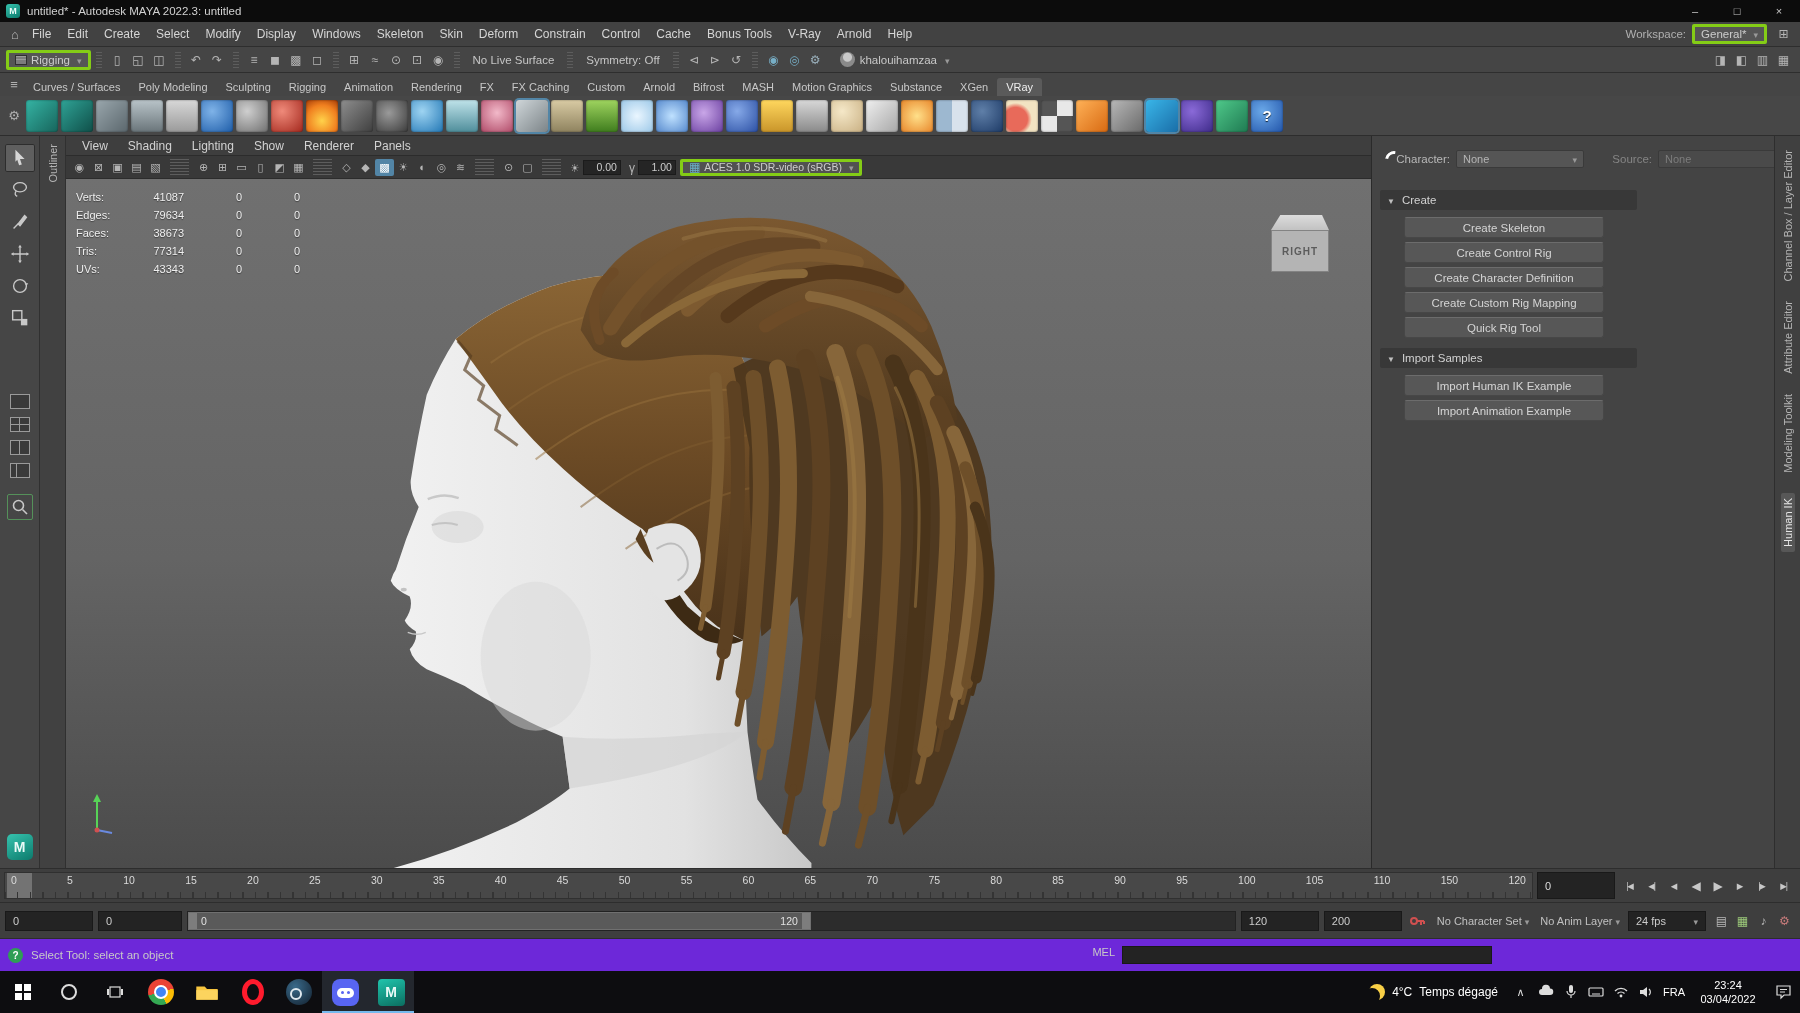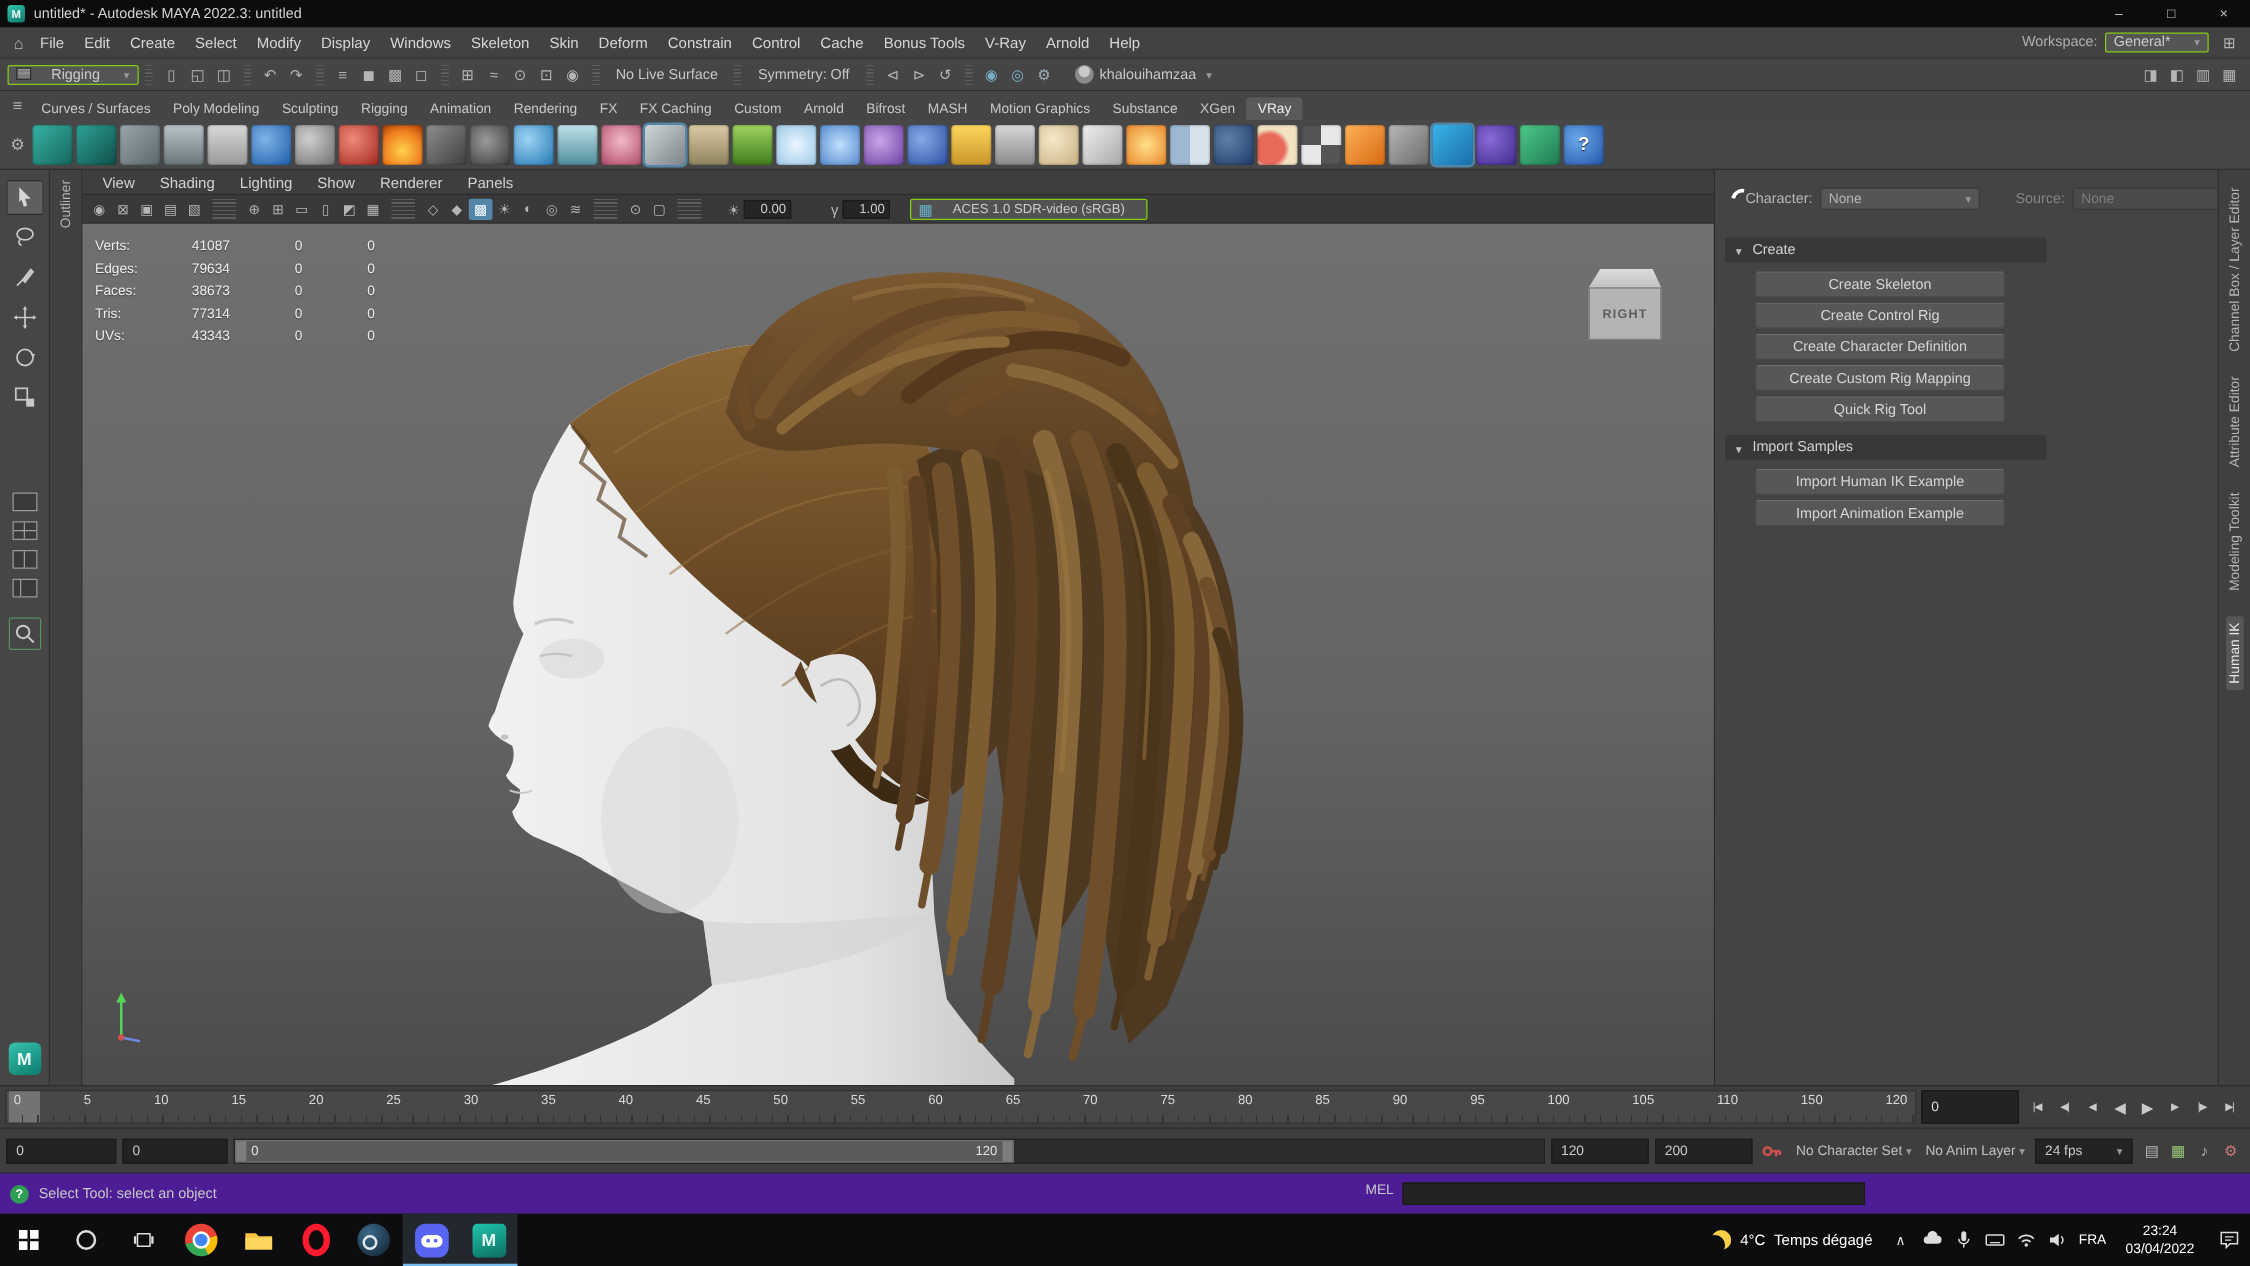--- a/index.html
+++ b/index.html
@@ -15,21 +15,21 @@
 .win-btns{margin-left:auto;display:flex;height:100%}
 .win-btn{width:42px;height:100%;display:flex;align-items:center;justify-content:center;color:#c8c8c8;font-size:11px}
 
 .menu-bar{height:25px;background:#424242;border-bottom:1px solid #2e2e2e;display:flex;align-items:center;padding:0 6px;flex:0 0 auto}
 .i-home{width:18px;text-align:center;color:#b8b8b8}
 .i-home::after{content:"⌂";font-size:13px}
 .menu-items{display:flex;align-items:center}
 .menu-item{padding:3px 8px;color:#d6d6d6;font-size:12px}
 .mb-right{margin-left:auto;display:flex;align-items:center;gap:6px}
 .mb-label{color:#b0b0b0;font-size:11.5px}
-.dd{display:inline-flex;align-items:flex-start;background:#555;border:1px solid #84cc16;border-radius:2px;padding:1px 6px;color:#ccc;font-size:11.5px;gap:16px}
+.dd{display:inline-flex;align-items:center;background:#555;border:3px solid #84cc16;border-radius:2px;padding:1px 6px;color:#ccc;font-size:11.5px;gap:4px}
 
 .status-line{height:26px;background:#454545;border-bottom:1px solid #2e2e2e;display:flex;align-items:center;padding:0 6px;flex:0 0 auto}
 .iconlist{display:inline-flex;align-items:center}
 .icon-btn{display:inline-flex;align-items:center;justify-content:center;width:21px;height:19px;color:#b5b5b5;font-size:12px}
 .icon-btn.divider{width:6px;min-width:6px;height:16px;background:repeating-linear-gradient(180deg,#5d5d5d 0 1px,transparent 1px 3px);margin:0 5px}
 .icon-btn.highlight{background:var(--accent-blue,#5285a6);color:#fff;border-radius:2px}
 .sl-label{color:#c6c6c6;font-size:11.5px;padding:0 8px;white-space:nowrap}
 .divider{width:6px;height:16px;background:repeating-linear-gradient(180deg,#5d5d5d 0 1px,transparent 1px 3px);margin:0 5px}
 .i-mini-grid{width:12px;height:10px;background:linear-gradient(#9a9a9a,#9a9a9a) 50% 0/100% 1px no-repeat,linear-gradient(#9a9a9a,#9a9a9a) 0 50%/100% 1px no-repeat,linear-gradient(#7c7c7c,#7c7c7c);border:1px solid #2f2f2f}
 .user-chip{display:inline-flex;align-items:center;gap:5px;margin-left:14px;color:#c8c8c8;font-size:11.5px}
@@ -61,21 +61,21 @@
 .watermark{margin-top:auto;margin-bottom:8px;width:26px;height:26px;border-radius:5px;background:linear-gradient(150deg,#36c3ae,#0c7a6c);display:flex;align-items:center;justify-content:center}
 .watermark::after{content:"M";color:#eafaf7;font-weight:bold;font-size:14px}
 .left-strip{width:26px;background:#414141;border-right:1px solid #303030;display:flex;flex-direction:column;align-items:center;padding-top:8px;flex:0 0 auto}
 .vlabel{writing-mode:vertical-rl;transform:rotate(180deg);font-size:11px;color:#b5b5b5;white-space:nowrap}
 
 .vp-col{flex:1;display:flex;flex-direction:column;min-width:0;border-right:1px solid #2a2a2a}
 .vp-menus{height:20px;background:#3e3e3e;border-bottom:1px solid #2c2c2c;display:flex;align-items:center;padding-left:6px;flex:0 0 auto}
 .vp-menu{padding:2px 10px;font-size:12px;color:#d2d2d2}
 .vp-toolbar{height:23px;background:#393939;border-bottom:1px solid #2c2c2c;display:flex;align-items:center;padding:0 4px;flex:0 0 auto}
 .vp-toolbar .icon-btn{width:19px;height:17px;font-size:11px}
-.num-chip{display:flex;align-items:flex-end;gap:3px;margin:0 16px}
+.num-chip{display:flex;align-items:flex-end;gap:3px;margin:0 4px}
 .i-exposure::after{content:"☀";color:#b5b5b5;font-size:11px}
 .i-gamma::after{content:"γ";color:#b5b5b5;font-size:12px}
 .i-cm::after{content:"▦";color:#6ab0c8;font-size:12px}
 .nf{width:38px;height:15px;background:#252525;border:1px solid #1b1b1b;color:#ccc;font-size:10.5px;display:flex;align-items:center;justify-content:flex-end;padding:0 3px}
 .aces{height:17px;background:#515151;font-size:10.5px;max-width:190px;white-space:nowrap;overflow:hidden}
 .canvas{flex:1;position:relative;background:linear-gradient(180deg,var(--viewport-top,#707070) 0%,#646464 55%,var(--viewport-bottom,#4b4b4b) 100%);overflow:hidden}
 .canvas svg.model{position:absolute;inset:0;width:100%;height:100%}
 .hud{position:absolute;top:6px;left:10px;font-size:11px;color:#efefef;text-shadow:0 1px 1px rgba(0,0,0,.45)}
 .hud-row{display:flex;height:18px;align-items:flex-end}
 .hud .hl{width:50px}
@@ -119,21 +119,21 @@
 .w1{width:88px}.w2{width:84px}.w3{width:78px}
 .fps{width:78px;justify-content:space-between}
 .trough{flex:1;height:20px;background:#2c2c2c;border:1px solid #222;position:relative}
 .rbar{position:absolute;left:0;top:0;bottom:0;width:59.5%;background:#5a5a5a;border:1px solid #707070;display:flex;align-items:center}
 .rhandle{width:8px;align-self:stretch;background:#7d7d7d}
 .rl{font-size:10.5px;color:#e2e2e2;padding:0 4px}
 .flex1{flex:1}
 .autokey{width:22px;display:flex;justify-content:center}
 .mini-dd{display:flex;align-items:center;color:#c0c0c0;font-size:11px;white-space:nowrap;padding:0 3px}
 
-.help-line{height:33px;background:#4c1d95;border-top:1px solid #2d2d2d;display:flex;align-items:center;padding:0 8px;gap:8px;flex:0 0 auto}
+.help-line{height:33px;background:#6d28d9;border-top:1px solid #2d2d2d;display:flex;align-items:center;padding:0 8px;gap:8px;flex:0 0 auto}
 .help-ico{width:15px;height:15px;border-radius:50%;background:#2f9e55;display:flex;align-items:center;justify-content:center}
 .help-ico::after{content:"?";color:#fff;font-size:10px;font-weight:bold}
 .help-text{color:#c8c8c8;font-size:11.5px}
 .mel-group{margin-left:auto;display:flex;gap:7px;margin-right:300px}
 .mel-label{color:#c8c8c8;font-size:11px}
 .mel-input{width:370px;height:18px;background:#232323;border:1px solid #191919;color:#ddd;font-size:11px;padding:0 5px;outline:none}
 
 .taskbar{height:42px;background:#0d0d10;display:flex;align-items:stretch;color:#fff;flex:0 0 auto}
 .tb-btn{width:46px;display:flex;align-items:center;justify-content:center}
 .tb-search{width:290px;background:#f3f3f3;border:1px solid #8a8a8a;display:flex;align-items:center;gap:9px;padding:0 11px}

